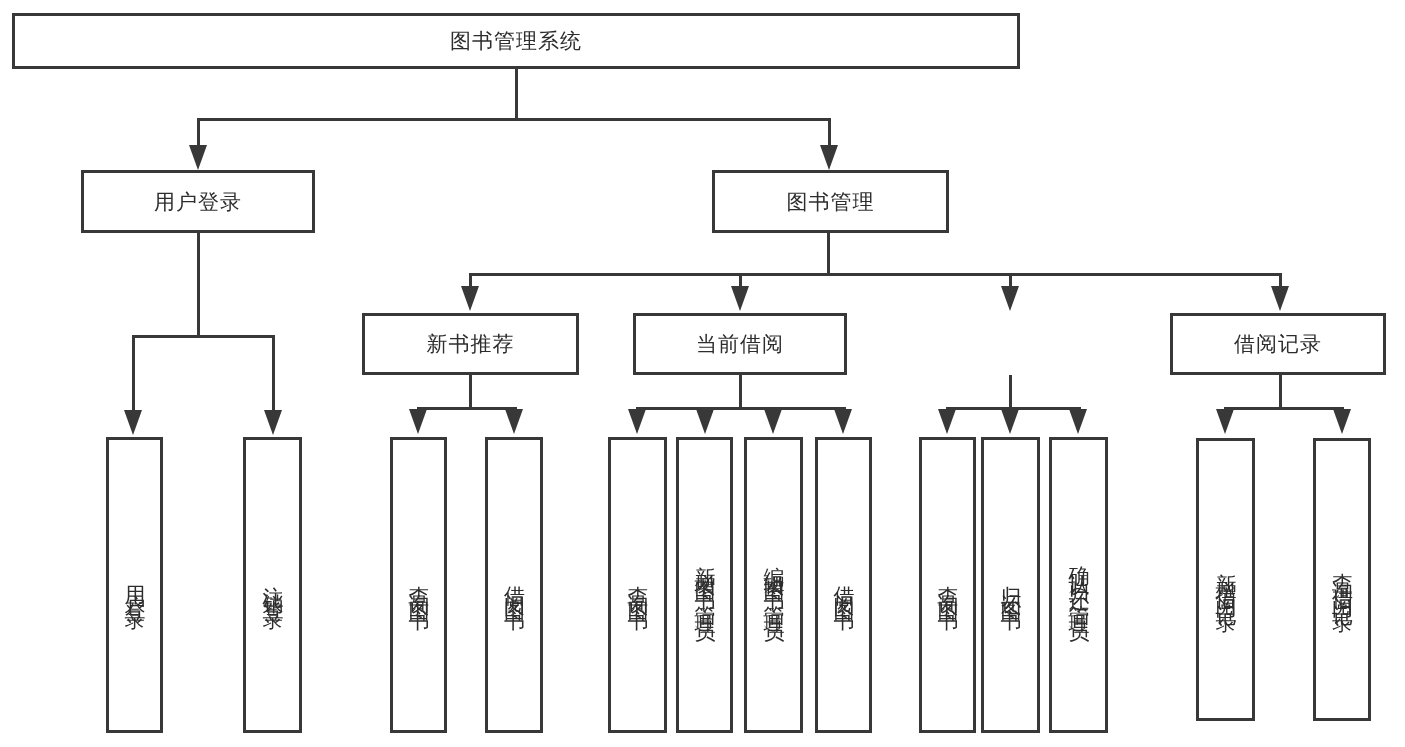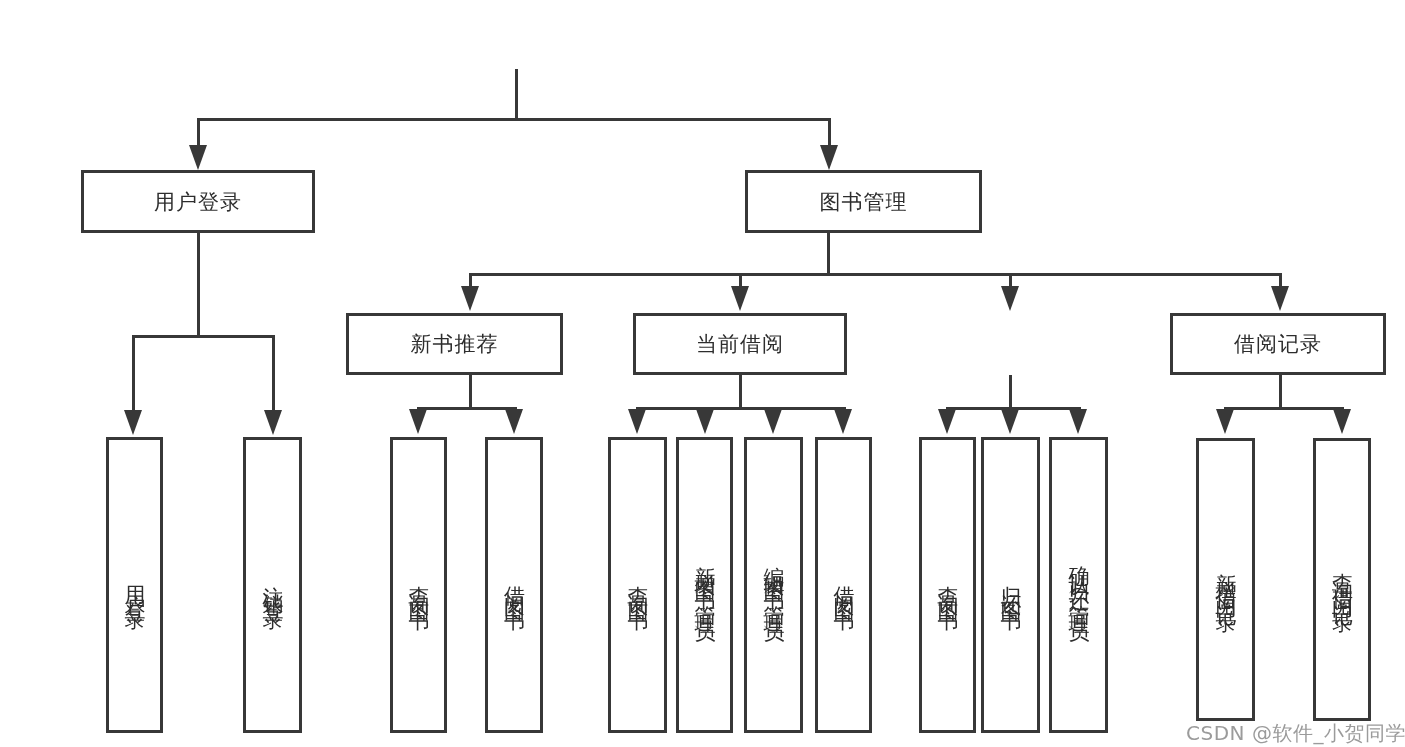--- a/index.html
+++ b/index.html
@@ -64,50 +64,51 @@
     letter-spacing: 0.5px;
     z-index: 5;
     white-space: nowrap;
   }
 </style>
 </head>
 <body>
 
 <div class="canvas">
 
+  <div class="hbox" style="left:12px; top:13px; width:1008px; height:56px;">图书管理系统</div>
 
   <div class="vl" style="left:515px; top:69px;  height:49px;"></div>
   <div class="hl" style="left:197px; top:118px; width:633px;"></div>
   <div class="vl" style="left:197px; top:118px; height:32px;"></div>
   <div class="vl" style="left:828px; top:118px; height:32px;"></div>
   <div class="ar" style="left:189px; top:145px;"></div>
   <div class="ar" style="left:820px; top:145px;"></div>
 
   <div class="hbox" style="left:81px;  top:170px; width:234px; height:63px;">用户登录</div>
-  <div class="hbox" style="left:745px; top:170px; width:237px; height:63px;">图书管理</div>
+  <div class="hbox" style="left:712px; top:170px; width:237px; height:63px;">图书管理</div>
 
   <div class="vl" style="left:197px; top:233px; height:104px;"></div>
   <div class="hl" style="left:132px; top:335px; width:142px;"></div>
   <div class="vl" style="left:132px; top:335px; height:78px;"></div>
   <div class="vl" style="left:272px; top:335px; height:78px;"></div>
   <div class="ar" style="left:124px; top:410px;"></div>
   <div class="ar" style="left:264px; top:410px;"></div>
 
   <div class="vl" style="left:827px;  top:233px; height:42px;"></div>
   <div class="hl" style="left:469px;  top:273px; width:813px;"></div>
   <div class="vl" style="left:469px;  top:273px; height:18px;"></div>
   <div class="vl" style="left:739px;  top:273px; height:18px;"></div>
   <div class="vl" style="left:1009px; top:273px; height:18px;"></div>
   <div class="vl" style="left:1279px; top:273px; height:18px;"></div>
   <div class="ar" style="left:461px;  top:286px;"></div>
   <div class="ar" style="left:731px;  top:286px;"></div>
   <div class="ar" style="left:1001px; top:286px;"></div>
   <div class="ar" style="left:1271px; top:286px;"></div>
 
-  <div class="hbox" style="left:346px;  top:313px; width:217px; height:62px;">新书推荐</div>
+  <div class="hbox" style="left:362px;  top:313px; width:217px; height:62px;">新书推荐</div>
   <div class="hbox" style="left:633px;  top:313px; width:214px; height:62px;">当前借阅</div>
   <div class="hbox" style="left:1170px; top:313px; width:216px; height:62px;">借阅记录</div>
 
   <div class="vl" style="left:469px; top:375px; height:34px;"></div>
   <div class="hl" style="left:417px; top:407px; width:100px;"></div>
   <div class="ar" style="left:409px; top:409px;"></div>
   <div class="ar" style="left:505px; top:409px;"></div>
 
   <div class="vl" style="left:739px; top:375px; height:34px;"></div>
   <div class="hl" style="left:636px; top:407px; width:210px;"></div>
@@ -164,15 +165,14 @@
     <span>确认归还（管理员）</span>
     </div>
 
   <div class="vbox" style="left:1196px; top:438px; width:59px; height:283px;">
     <span>新增借阅记录</span>
     </div>
   <div class="vbox" style="left:1313px; top:438px; width:58px; height:283px;">
     <span>查询借阅记录</span>
     </div>
 
-  <div class="watermark">CSDN @软件_小贺同学</div>
 
 </div>
 
 </body></html>

